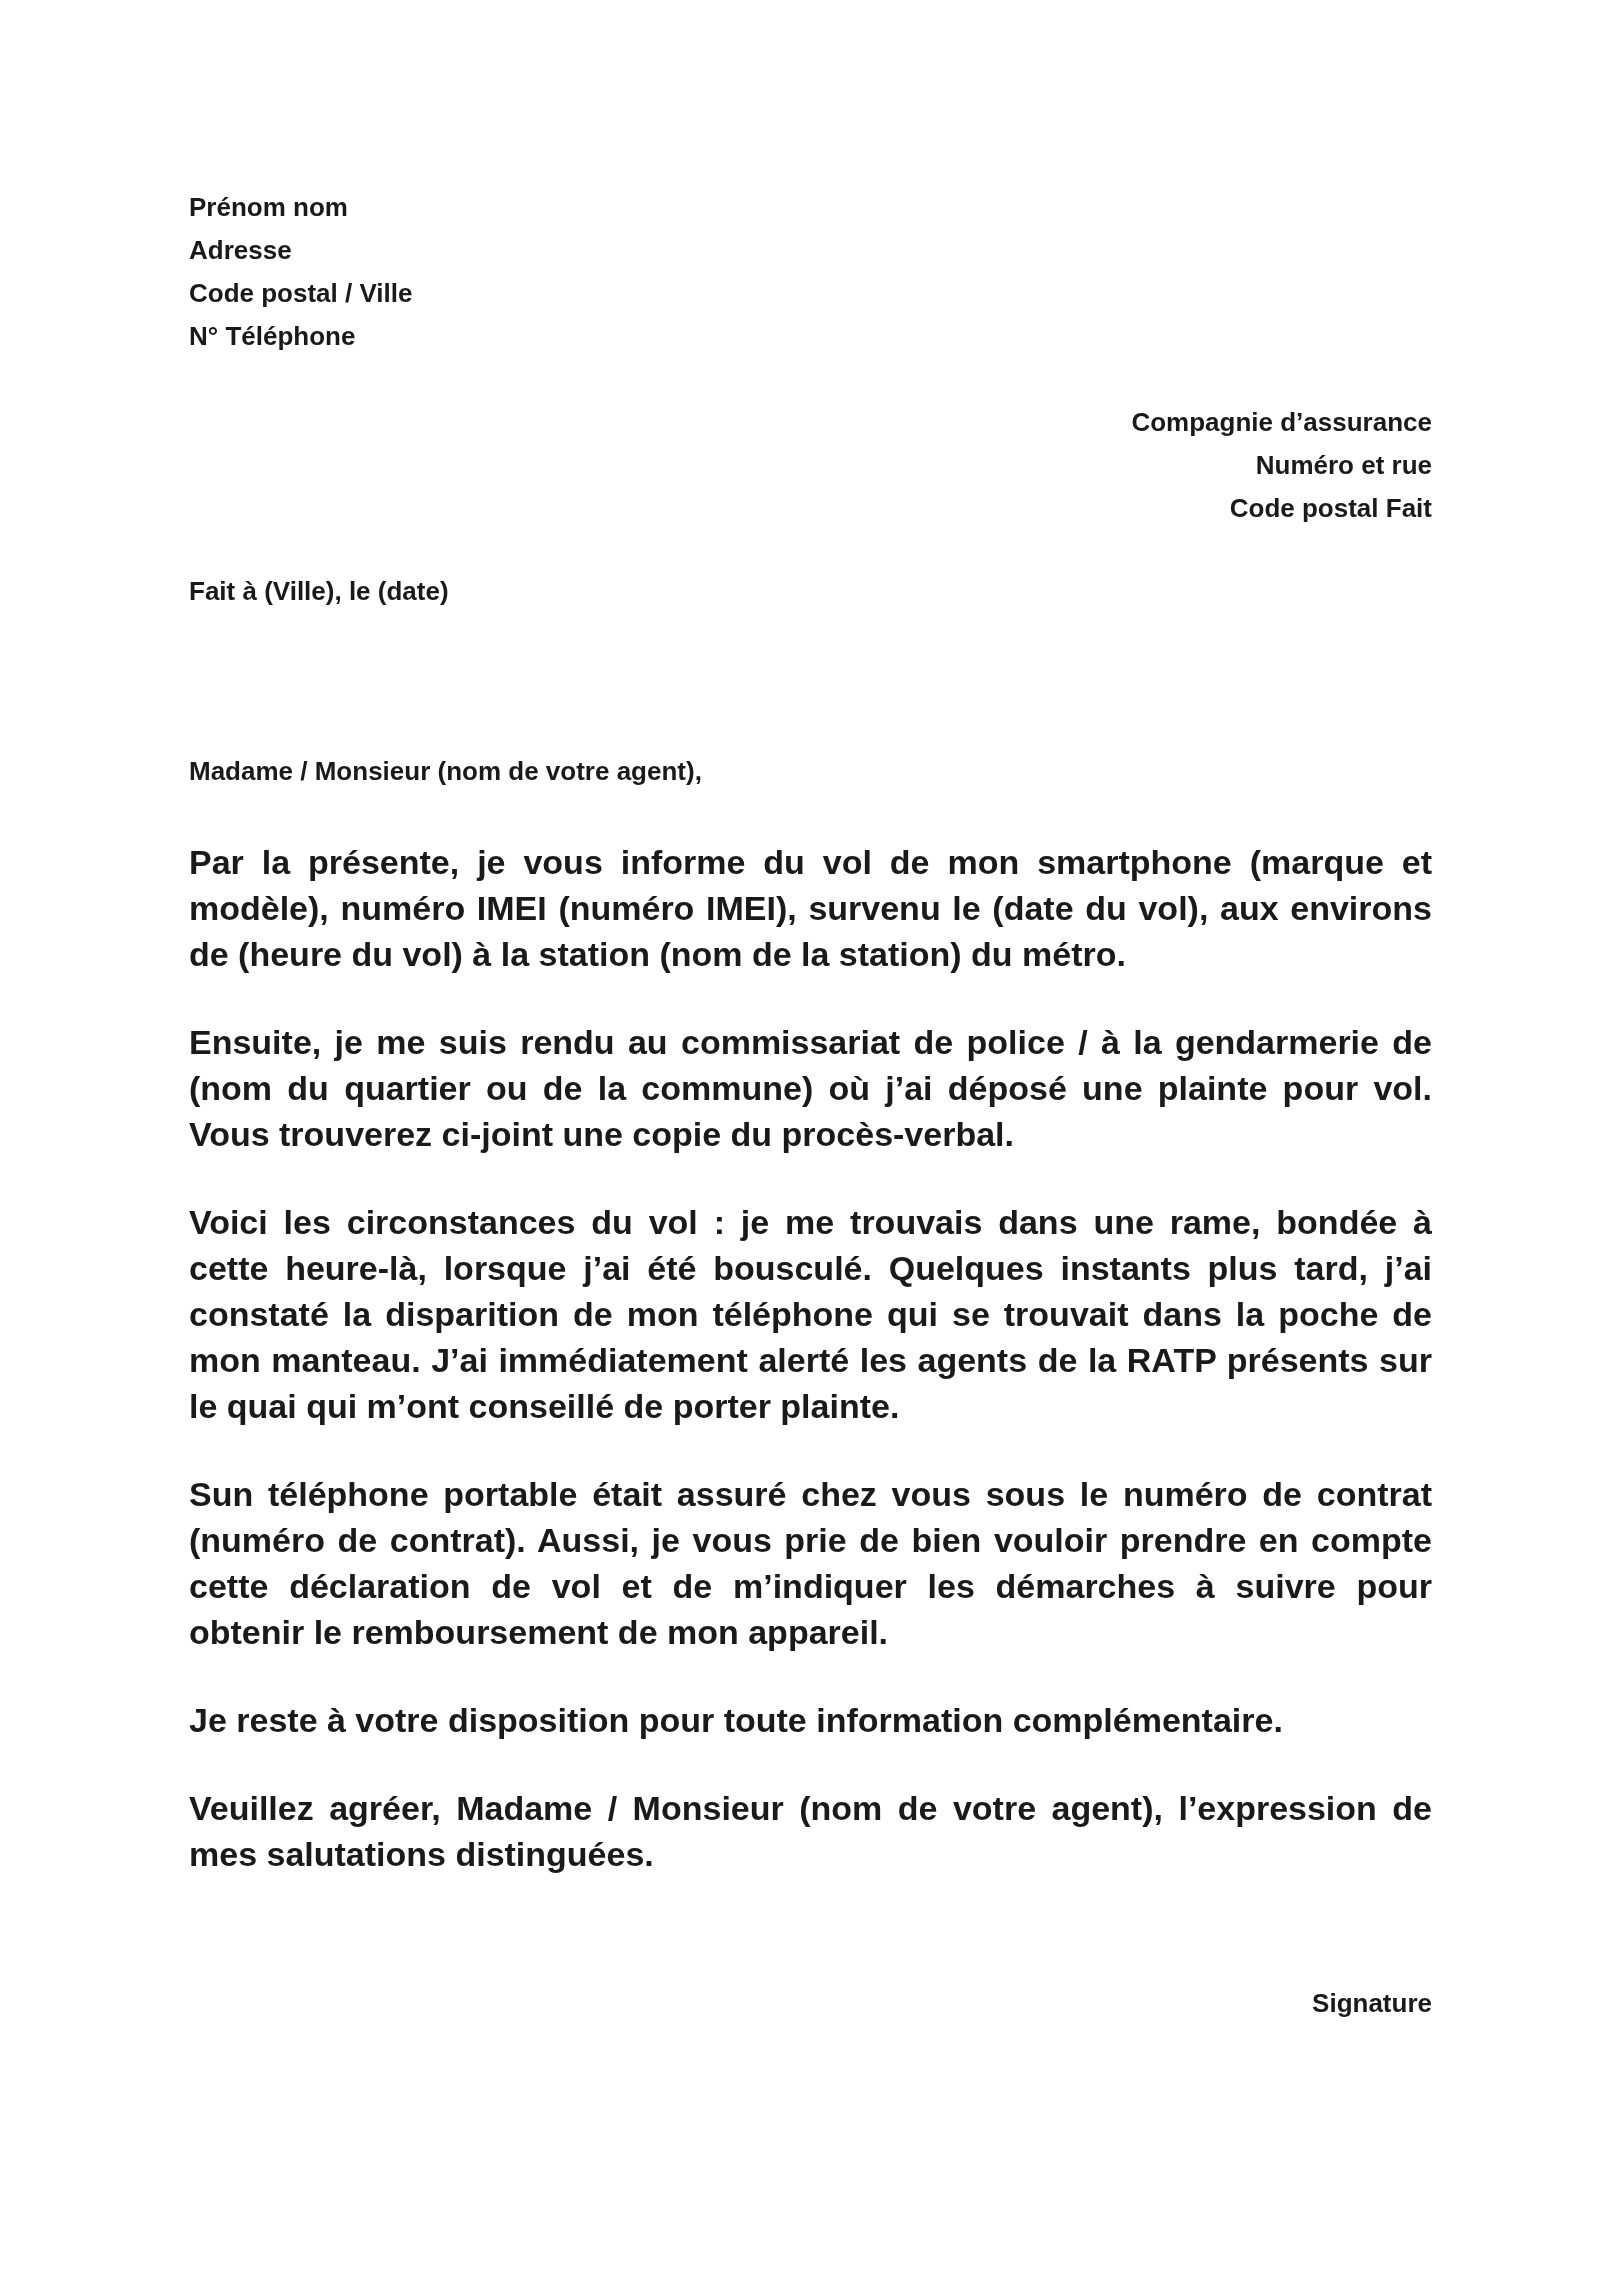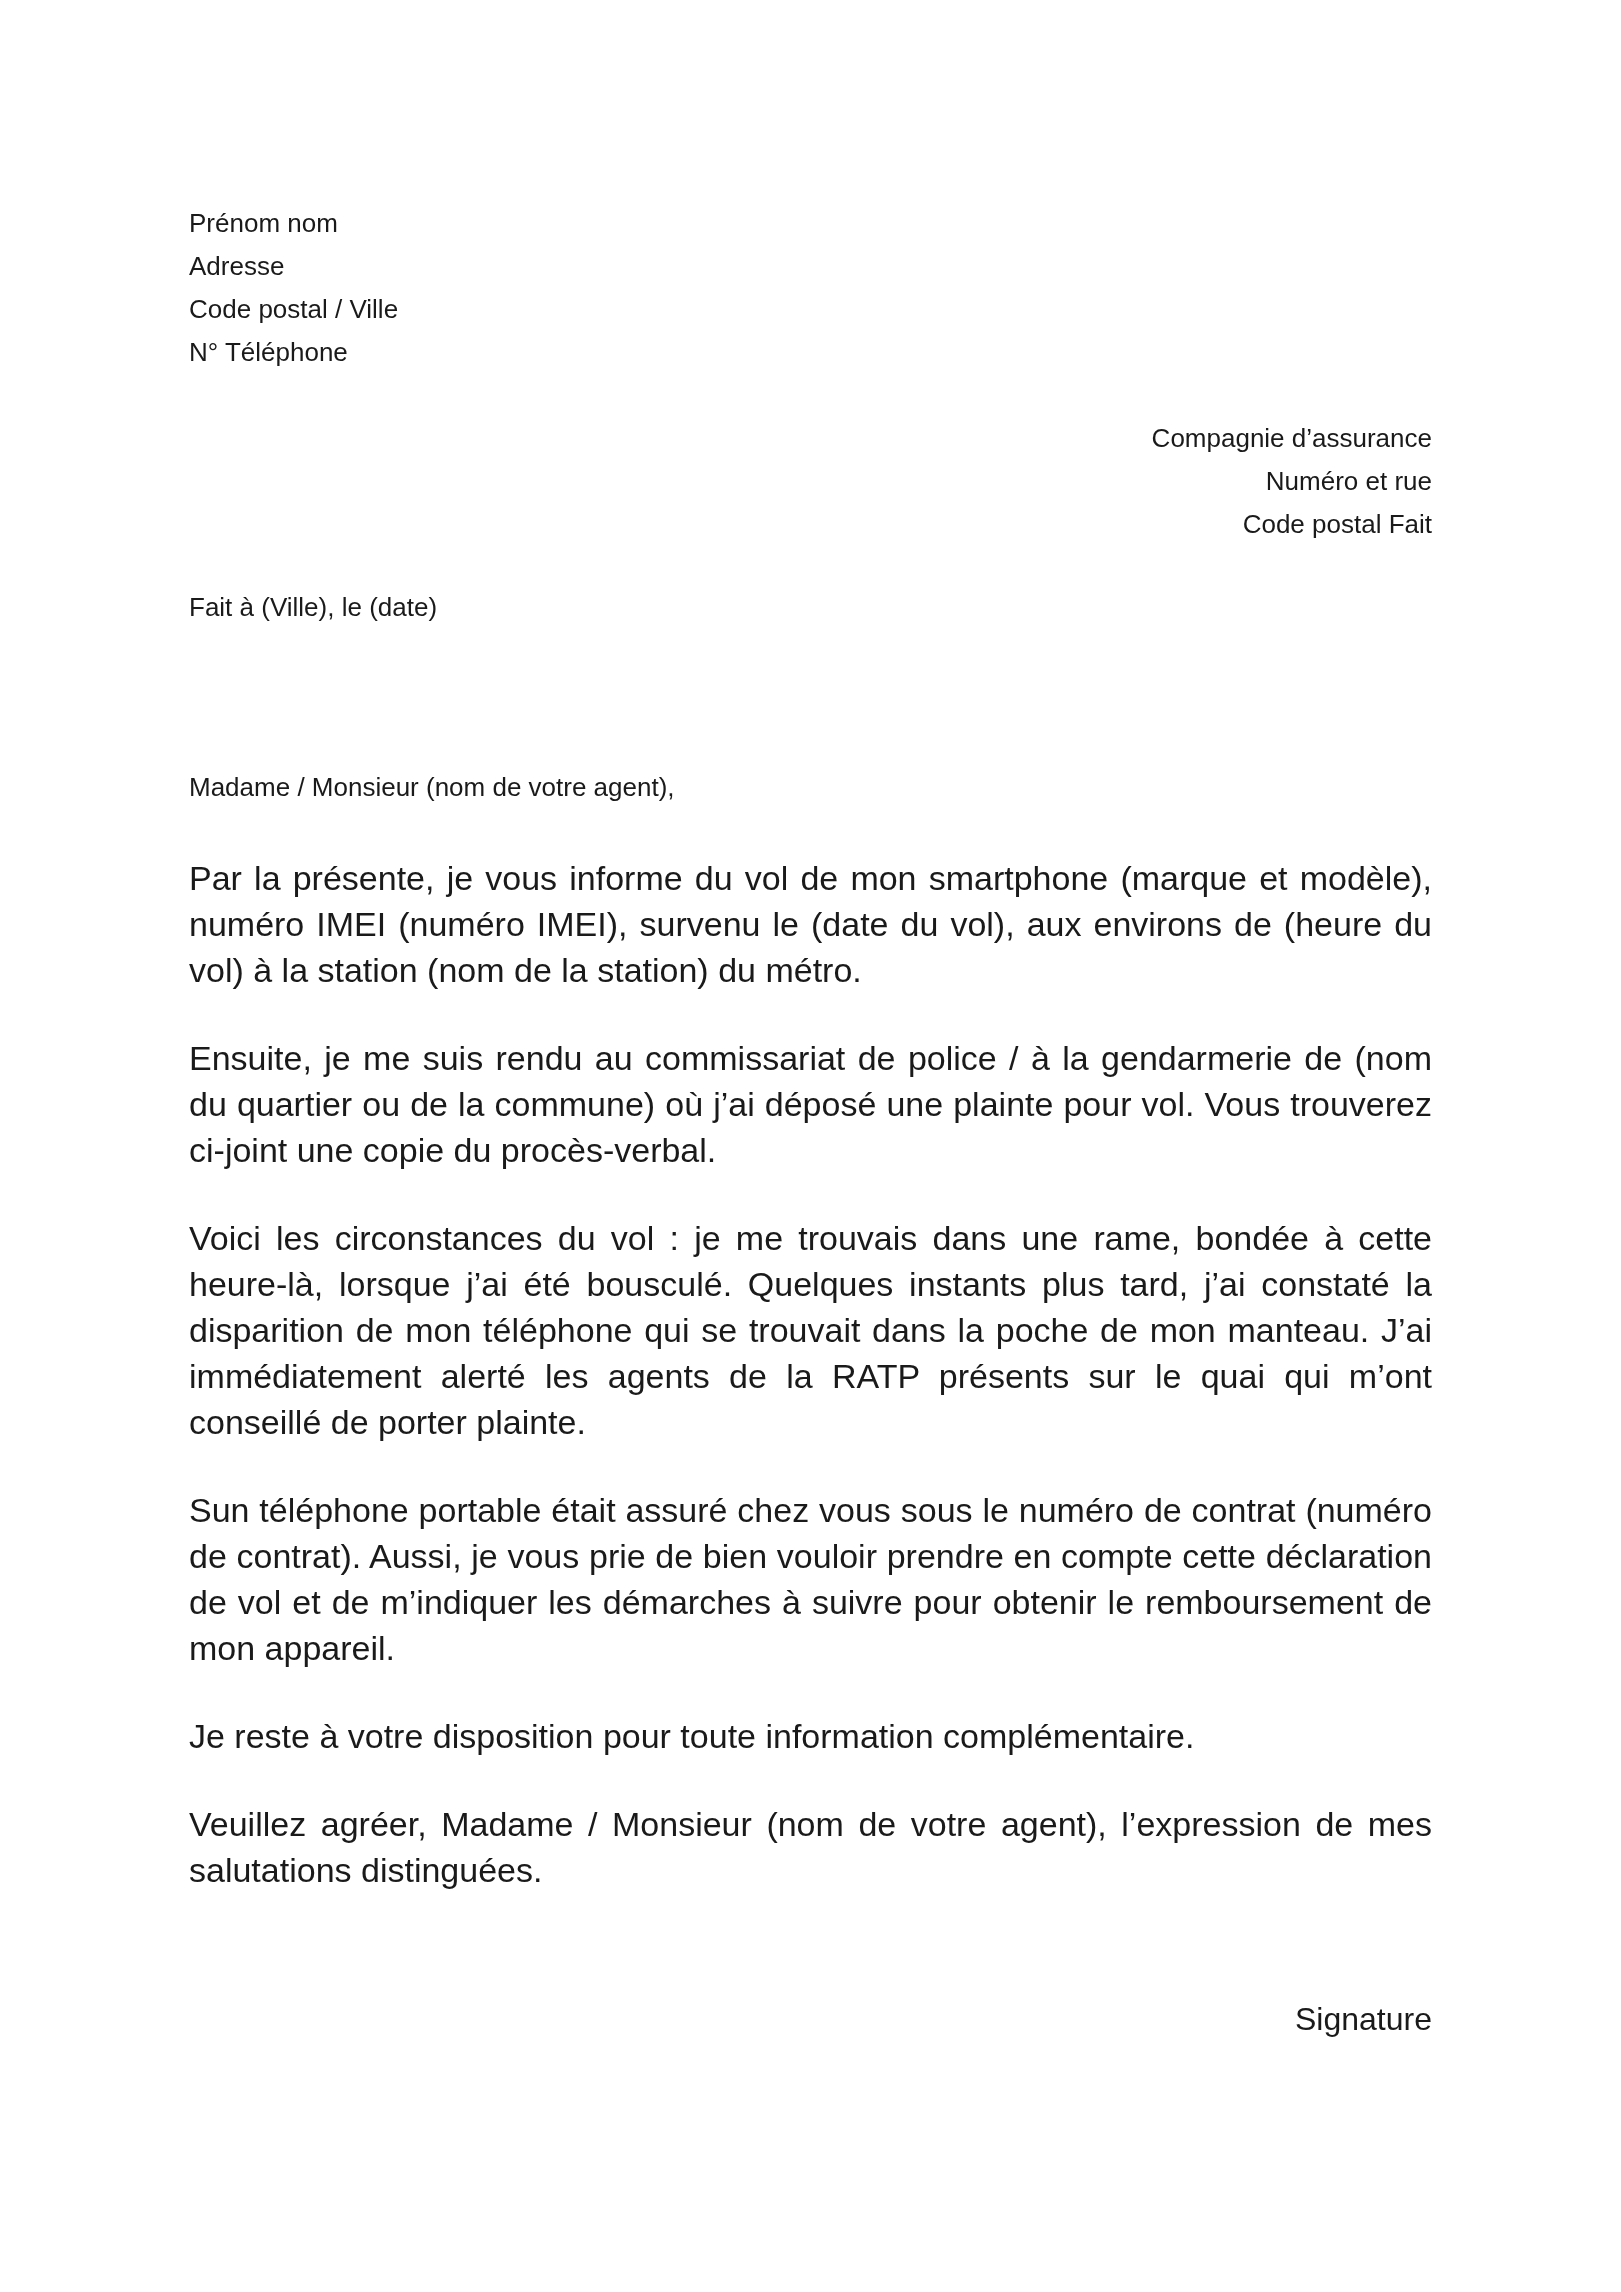--- a/index.html
+++ b/index.html
@@ -15,22 +15,23 @@
     position: relative;
     width: 1621px;
     height: 2293px;
     background: #ffffff;
     box-sizing: border-box;
     overflow: hidden;
   }
   .content {
     position: absolute;
     left: 189px;
-    top: 16px;
+    top: 0;
     width: 1243px;
+    font-weight: bold;
   }
   .line {
     font-size: 26px;
     line-height: 43px;
     white-space: pre;
   }
   .sender-block {
     margin-top: 186px;
   }
   .recipient-block {
@@ -57,21 +58,21 @@
     text-align: justify;
     text-justify: inter-word;
     margin-top: 42px;
   }
   .para.first {
     margin-top: 46px;
   }
   .signature-block {
     margin-top: 105px;
     text-align: right;
-    font-size: 32px;
+    font-size: 26px;
     line-height: 43px;
   }
 </style>
 </head>
 <body>
 
 <div class="page">
   <div class="content">
 
     <div class="sender-block">

